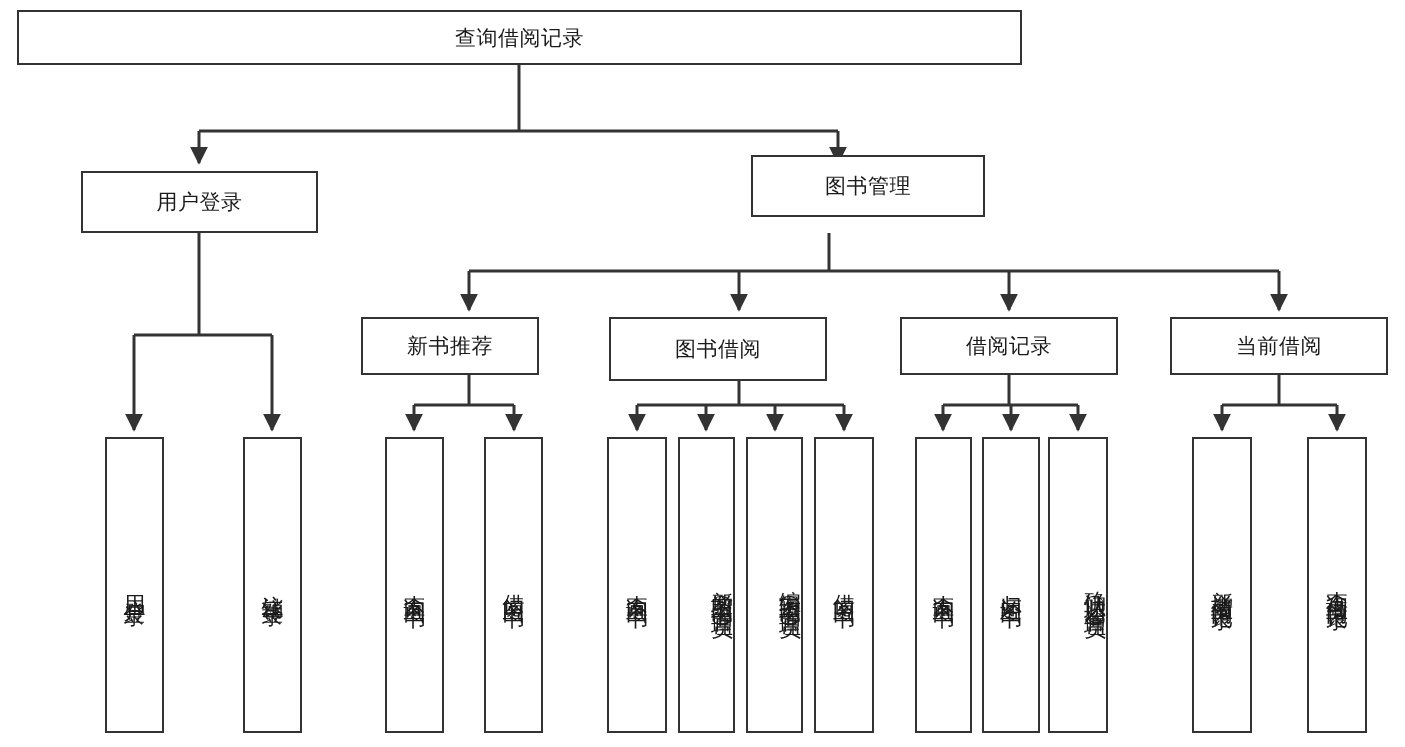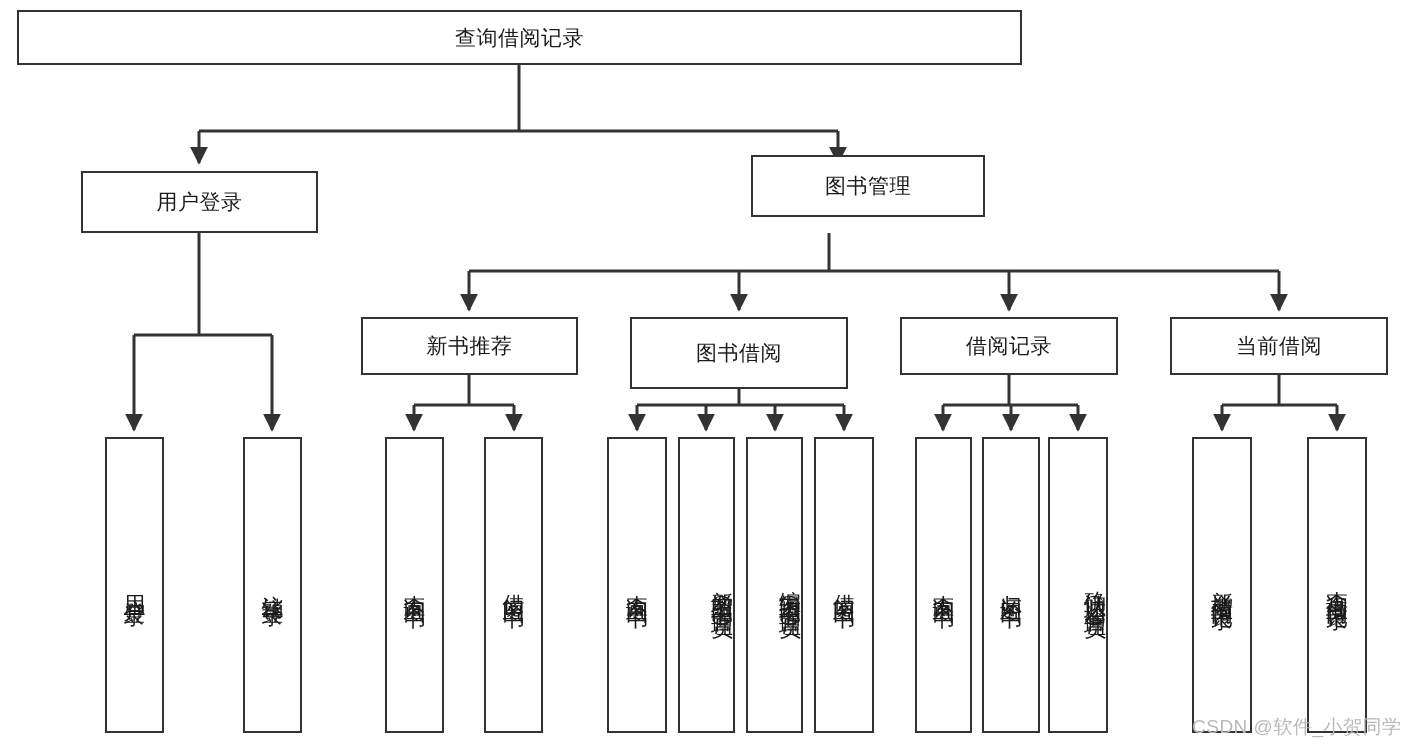--- a/index.html
+++ b/index.html
@@ -115,22 +115,22 @@
       <path d="M 1222 405 L 1222 430" marker-end="url(#arrow)"></path>
       <path d="M 1337 405 L 1337 430" marker-end="url(#arrow)"></path>
     </g>
   </svg>
 
   <div class="node node-h" style="left:17px; top:10px; width:1005px; height:55px;">查询借阅记录</div>
 
   <div class="node node-h" style="left:81px; top:171px; width:237px; height:62px;">用户登录</div>
   <div class="node node-h" style="left:711px; top:155px; width:234px; height:62px;margin-left:40px;">图书管理</div>
 
-  <div class="node node-h" style="left:361px; top:317px; width:217px; height:58px;">新书推荐</div>
-  <div class="node node-h" style="left:630px; top:317px; width:218px; height:72px;font-family:Liberation Serif, serif;">图书借阅</div>
+  <div class="node node-h" style="left:361px; top:317px; width:178px; height:58px;">新书推荐</div>
+  <div class="node node-h" style="left:609px; top:317px; width:218px; height:64px;font-family:Liberation Serif, serif;">图书借阅</div>
   <div class="node node-h" style="left:900px; top:317px; width:218px; height:58px;">借阅记录</div>
   <div class="node node-h" style="left:1170px; top:317px; width:218px; height:58px;">当前借阅</div>
 
   <div class="node node-v mid" style="left:105px; top:437px; width:59px; height:296px;">用户登录</div>
   <div class="node node-v mid" style="left:243px; top:437px; width:59px; height:296px;">注销登录</div>
 
   <div class="node node-v mid" style="left:385px; top:437px; width:59px; height:296px;">查询图书</div>
   <div class="node node-v mid" style="left:484px; top:437px; width:59px; height:296px;">借阅图书</div>
 
   <div class="node node-v mid" style="left:607px; top:437px; width:60px; height:296px;">查询图书</div>
@@ -138,15 +138,14 @@
   <div class="node node-v" style="left:746px; top:437px; width:57px; height:296px;">编辑图书（管理员）</div>
   <div class="node node-v mid" style="left:814px; top:437px; width:60px; height:296px;">借阅图书</div>
 
   <div class="node node-v mid" style="left:915px; top:437px; width:57px; height:296px;">查询图书</div>
   <div class="node node-v mid" style="left:982px; top:437px; width:58px; height:296px;">归还图书</div>
   <div class="node node-v" style="left:1048px; top:437px; width:60px; height:296px;">确认归还（管理员）</div>
 
   <div class="node node-v mid" style="left:1192px; top:437px; width:60px; height:296px;">新增借阅记录</div>
   <div class="node node-v mid" style="left:1307px; top:437px; width:60px; height:296px;">查询借阅记录</div>
 
-  <div class="watermark">CSDN @软件_小贺同学</div>
 
 </div>
 
 </body></html>

